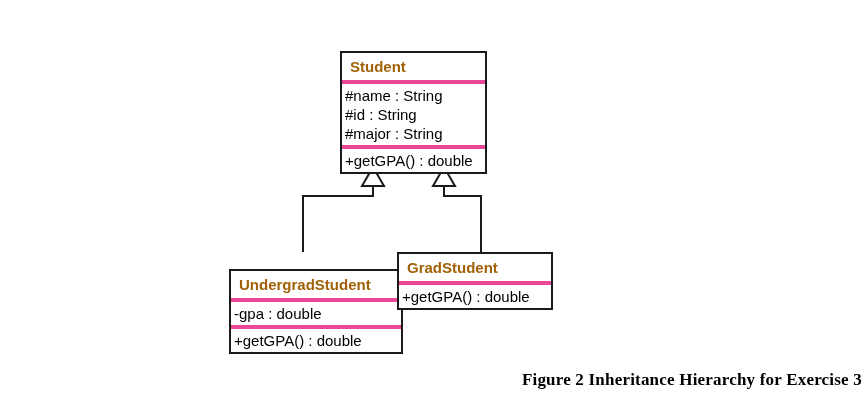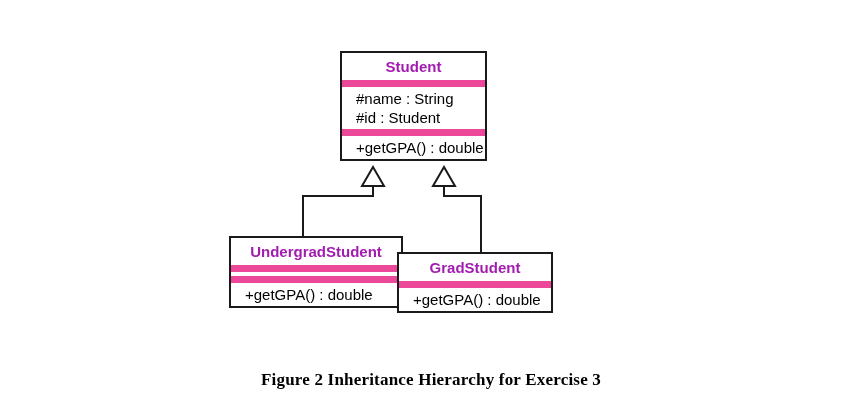--- a/index.html
+++ b/index.html
@@ -36,53 +36,53 @@
 
   
   .uml-class {
     position: absolute;
     z-index: 2;
     background: #ffffff;
     border: 2px solid #1a1a1a;
     box-sizing: border-box;
   }
   .uml-class-name {
-    text-align: center;
+    text-align: left;
     font-weight: bold;
     font-size: 15px;
-    color: #a21caf;
+    color: #a16207;
     padding: 5px 8px 5px 8px;
     line-height: 17px;
     white-space: nowrap;
   }
   .uml-compartment {
-    border-top: 7px solid #ec4899;
-    padding: 2px 0 2px 11px;
+    border-top: 4px solid #ec4899;
+    padding: 2px 0 2px 0;
   }
   .uml-member {
     font-size: 15px;
     color: #000000;
     line-height: 19px;
     padding: 0 3px 0 3px;
     white-space: nowrap;
   }
 
   
   #class-student        { left: 340px; top: 51px;  width: 147px; }
-  #class-undergrad      { left: 229px; top: 236px; width: 174px; }
+  #class-undergrad      { left: 229px; top: 269px; width: 174px; }
   #class-grad           { left: 397px; top: 252px; width: 156px; }
 
   
   #figure-caption {
     position: absolute;
     z-index: 3;
     left: 0;
     top: 370px;
     width: 862px;
-    text-align: center;
+    text-align: right;
     font-family: "Liberation Serif", serif;
     font-weight: bold;
     font-size: 17px;
     color: #000000;
     letter-spacing: 0.2px;
   }
 </style>
 </head>
 <body>
 
@@ -98,30 +98,32 @@
     <g>
       <path d="M 444 186 L 444 196 L 481 196 L 481 252" fill="none" stroke="#1a1a1a" stroke-width="2" stroke-linejoin="miter"></path>
       <polygon points="444,167 455,186 433,186" fill="#ffffff" stroke="#1a1a1a" stroke-width="2" stroke-linejoin="miter"></polygon>
     </g>
   </svg>
 
   <div class="uml-class" id="class-student">
     <div class="uml-class-name">Student</div>
     <div class="uml-compartment">
       <div class="uml-member">#name : String</div>
-      <div class="uml-member">#id : Student</div>
+      <div class="uml-member">#id : String</div>
+      <div class="uml-member">#major : String</div>
     </div>
     <div class="uml-compartment">
       <div class="uml-member">+getGPA() : double</div>
     </div>
   </div>
 
   <div class="uml-class" id="class-undergrad">
     <div class="uml-class-name">UndergradStudent</div>
     <div class="uml-compartment">
+      <div class="uml-member">-gpa : double</div>
     </div>
     <div class="uml-compartment">
       <div class="uml-member">+getGPA() : double</div>
     </div>
   </div>
 
   <div class="uml-class" id="class-grad">
     <div class="uml-class-name">GradStudent</div>
     <div class="uml-compartment">
       <div class="uml-member">+getGPA() : double</div>

